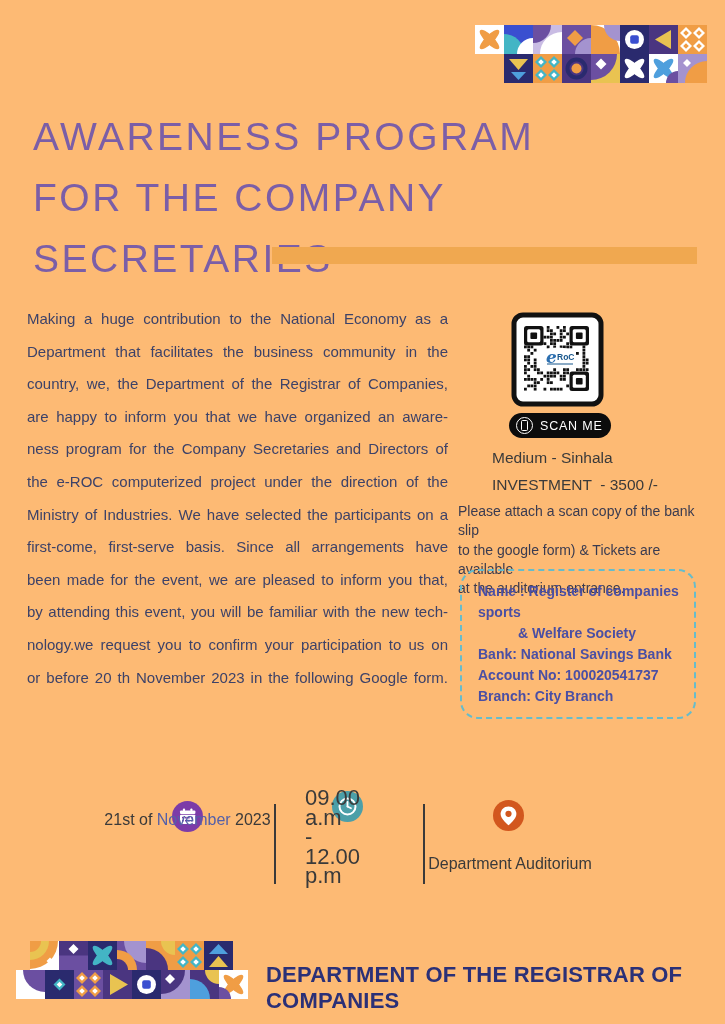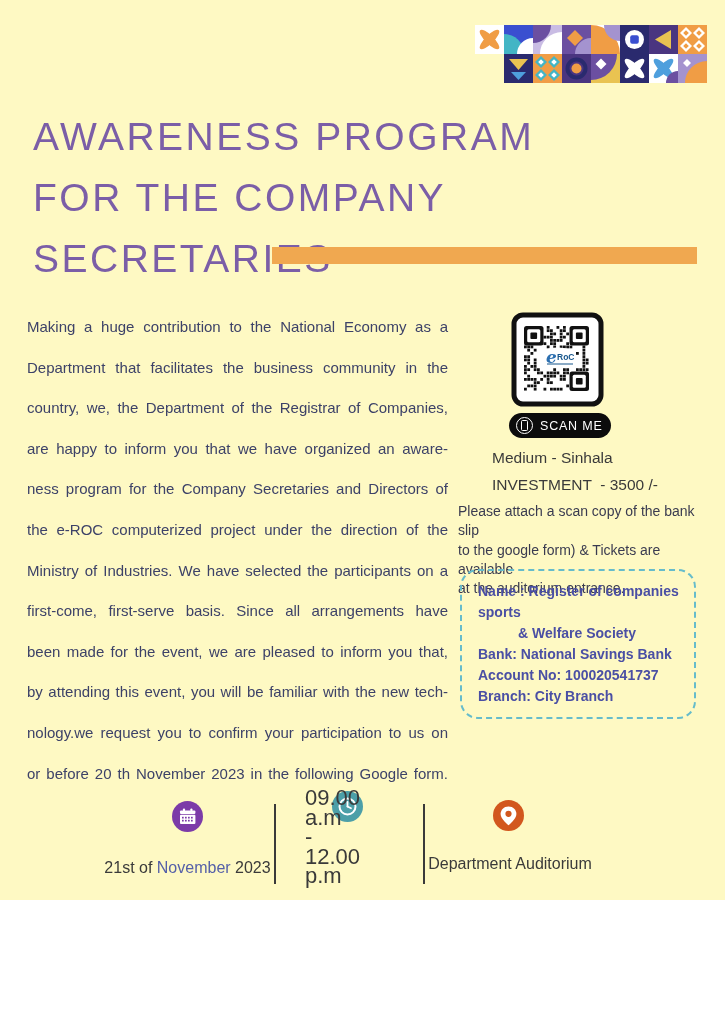--- a/index.html
+++ b/index.html
@@ -1,28 +1,28 @@
 <!DOCTYPE html>
 <html><head>
 <meta charset="utf-8">
 <style>
   html,body{margin:0;padding:0;background:#ffffff;}
-  .page{position:relative;width:725px;height:900px;background:#fef9c3;overflow:hidden;
+  .page{position:relative;width:725px;height:1024px;background:#fdba74;overflow:hidden;
         font-family:"Liberation Sans",sans-serif;}
   .abs{position:absolute;}
   .pre{white-space:pre;}
 
   
   .title{left:33px;top:106px;color:#7B5EA7;font-size:39px;line-height:61px;
          letter-spacing:2.5px;font-weight:400;}
   .accent-bar{left:272px;top:247px;width:425px;height:17px;background:#F0A850;}
 
   
   .para{left:27px;top:303px;width:421px;color:#3D4268;font-size:15px;line-height:32.6px;}
-  .para > div{text-align:justify;text-align-last:justify;white-space:nowrap;margin-top:8px;}
+  .para > div{text-align:justify;text-align-last:justify;white-space:nowrap;}
 
   
   .qr-wrap{left:511px;top:312px;width:93px;height:95px;}
   .scanme{left:509px;top:413px;width:102px;height:25px;background:#0c0c0c;border-radius:13px;
           display:flex;align-items:center;gap:7px;padding-left:7px;box-sizing:border-box;}
   .phone-ring{width:15px;height:15px;border:1.6px solid #fff;border-radius:50%;
               display:flex;align-items:center;justify-content:center;flex:0 0 auto;}
   .phone-body{width:5.5px;height:9.5px;border:1.1px solid #fff;border-radius:1.5px;}
   .scanme-label{color:#ffffff;font-size:12.5px;letter-spacing:.8px;}
 
@@ -34,21 +34,21 @@
   .bank-box{left:460px;top:569px;width:236px;border:2.5px dashed #66BCCB;border-radius:18px;
             padding:10px 6px 10px 16px;color:#4A4FA4;font-weight:bold;font-size:14px;
             line-height:21px;box-sizing:border-box;}
   .bank-indent{margin-left:40px;}
 
   
   .icon-circle{width:31px;height:31px;border-radius:50%;display:block;}
   .cal-circle{left:172px;top:801px;background:#7C3BA8;}
   .clock-circle{left:332px;top:791px;background:#4C9FA8;}
   .pin-circle{left:493px;top:800px;background:#D2571E;}
-  .date-text{left:95px;top:859px;width:185px;text-align:center;color:#3A3A3A;font-size:16px;}
+  .date-text{left:95px;top:811px;width:185px;text-align:center;color:#3A3A3A;font-size:16px;}
   .date-month{color:#5560A8;}
   .time-text{left:305px;top:788px;width:85px;text-align:left;color:#3A3A3A;
              font-size:22px;line-height:19.5px;}
   .venue-text{left:425px;top:855px;width:170px;text-align:center;color:#3A3A3A;font-size:16px;}
   .vdivider{width:2px;height:80px;background:#3A3A3A;top:804px;}
   .div1{left:274px;} .div2{left:423px;}
 
   
   .footer-title{left:266px;top:962px;color:#2B3077;font-size:22px;font-weight:bold;
                 letter-spacing:.2px;}

